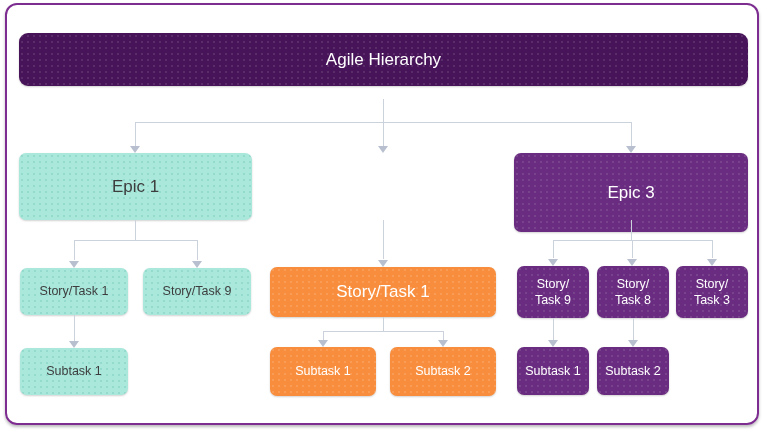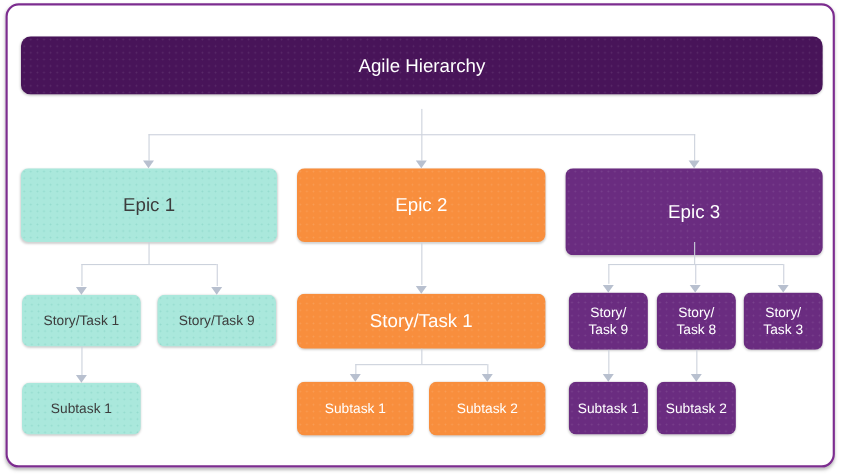--- a/index.html
+++ b/index.html
@@ -74,23 +74,20 @@
   <div class="line vl" style="left:135px;top:122px;height:24px;"></div>
   <div class="line vl" style="left:383px;top:122px;height:24px;"></div>
   <div class="line vl" style="left:631px;top:122px;height:24px;"></div>
   <div class="arrow" style="left:130px;top:146px;"></div>
   <div class="arrow" style="left:378px;top:146px;"></div>
   <div class="arrow" style="left:626px;top:146px;"></div>
 
   <div class="node c-teal f-lg n-epic1">
     <span>Epic 1</span>
   </div>
-  <div class="node c-orange f-lg n-epic2">
-    <span>Epic 2</span>
-  </div>
   <div class="node c-purple f-lg n-epic3">
     <span>Epic 3</span>
   </div>
 
   <div class="line vl" style="left:135px;top:220px;height:20px;"></div>
   <div class="line hl" style="left:74px;top:240px;width:123px;"></div>
   <div class="line vl" style="left:74px;top:240px;height:20px;"></div>
   <div class="line vl" style="left:197px;top:240px;height:20px;"></div>
   <div class="arrow" style="left:69px;top:261px;"></div>
   <div class="arrow" style="left:192px;top:261px;"></div>

